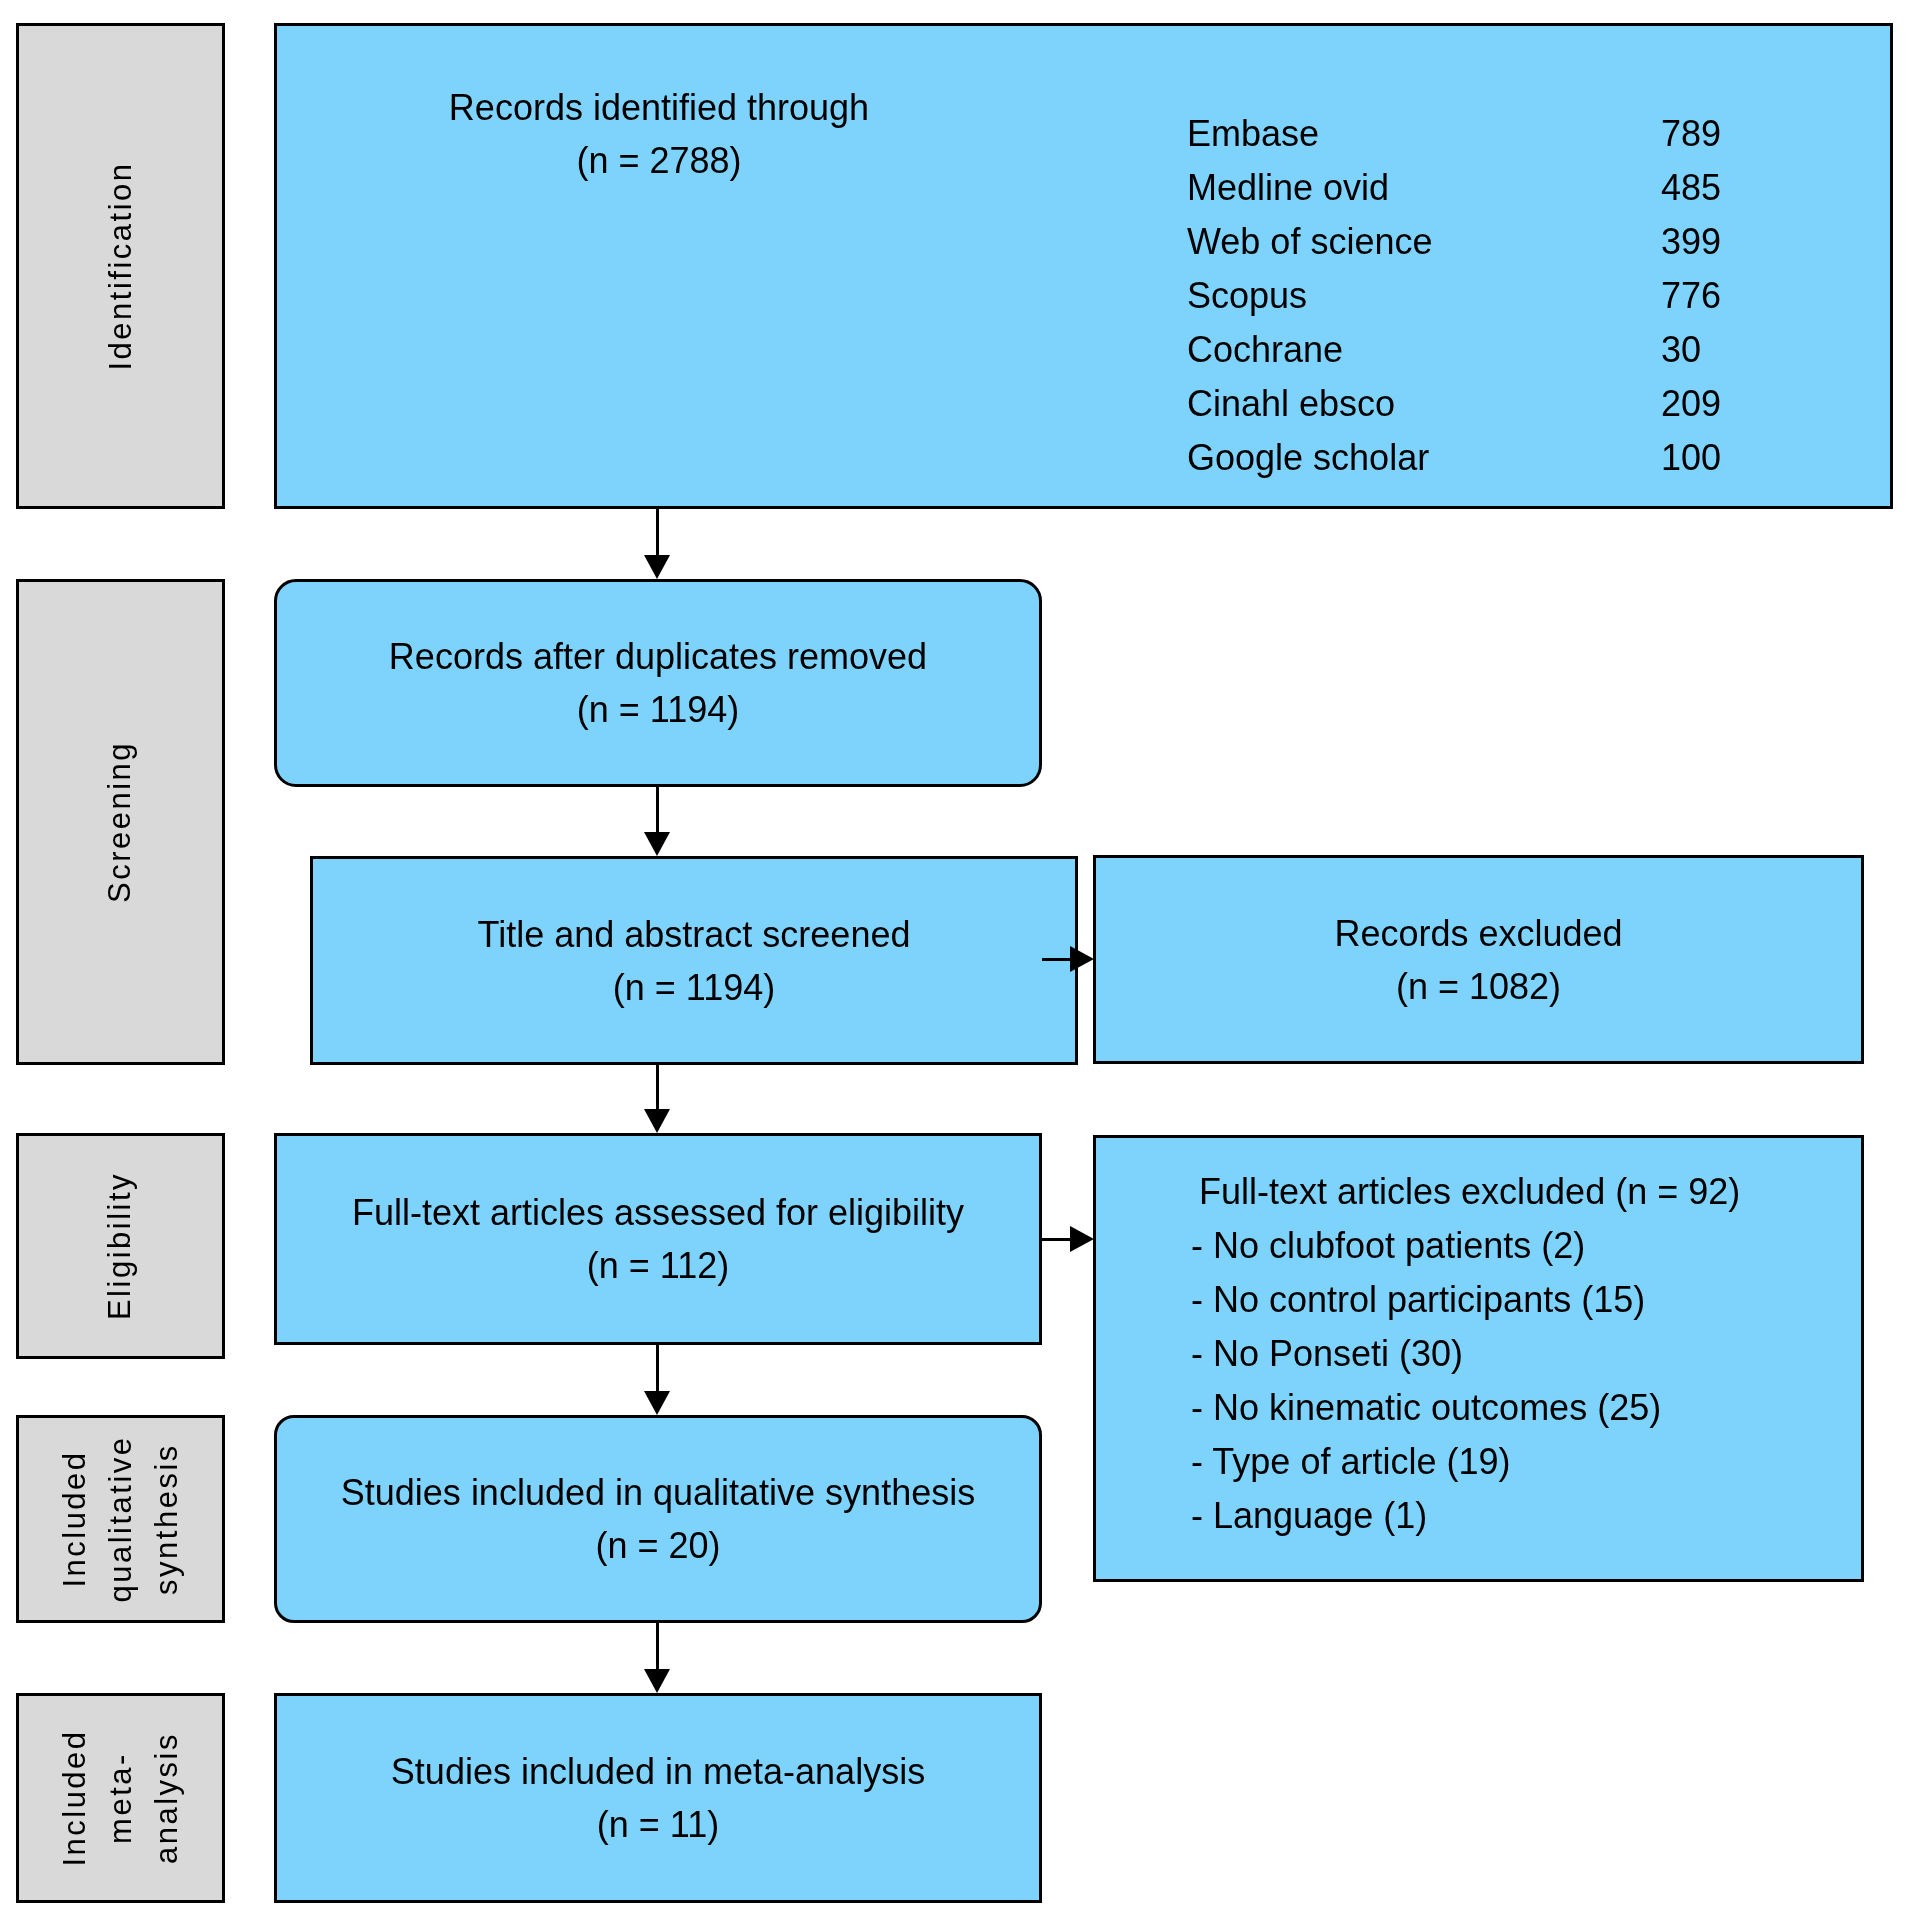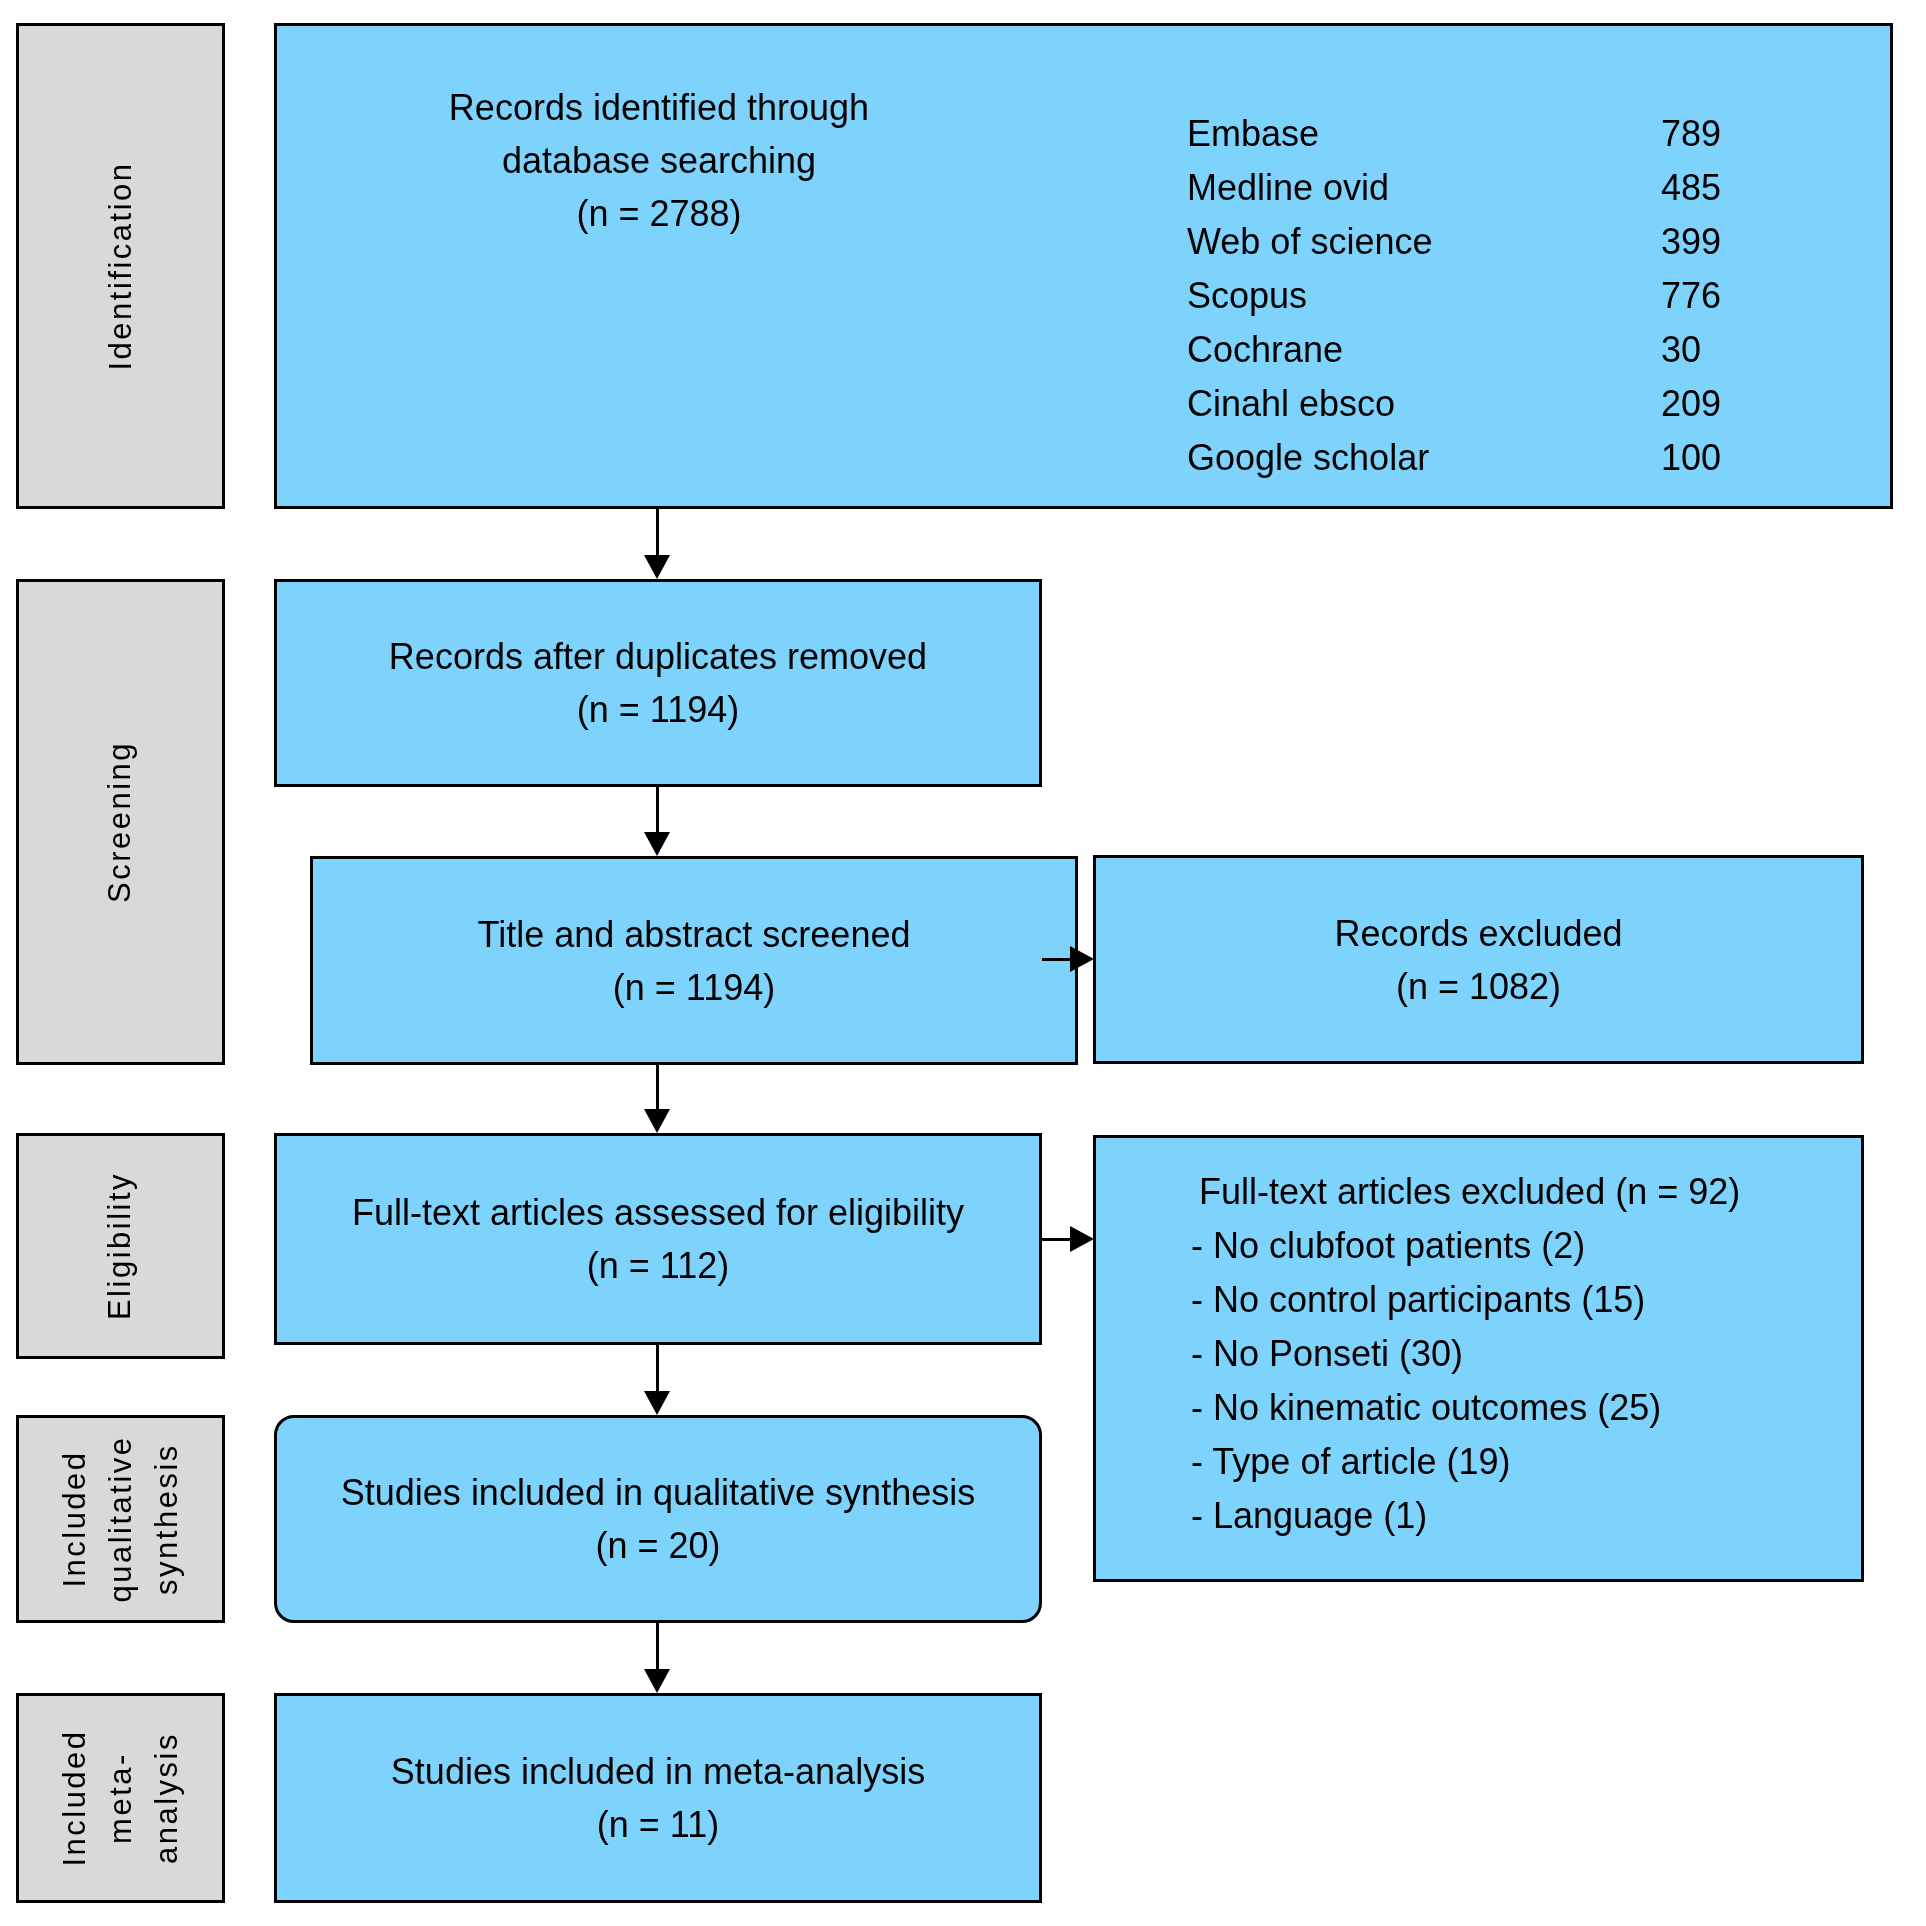--- a/index.html
+++ b/index.html
@@ -70,21 +70,20 @@
   <div class="stage" style="top:1415px; height:208px;">
     <div class="stage-label" style="width:205px;">Included qualitative synthesis</div>
   </div>
   <div class="stage" style="top:1693px; height:210px;">
     <div class="stage-label" style="width:207px;">Included meta-analysis</div>
   </div>
 
   <div class="fbox" style="left:274px; top:23px; width:1619px; height:486px;">
     <div class="box1-text">
       <div>Records identified through</div>
-      <div>database searching</div>
       <div>(n = 2788)</div>
     </div>
     <div class="db-list">
       <div class="db-row">
         <span class="db-name">Embase</span><span class="db-count">789</span>
       </div>
       <div class="db-row">
         <span class="db-name">Medline ovid</span><span class="db-count">485</span>
       </div>
       <div class="db-row">
@@ -98,21 +97,21 @@
       </div>
       <div class="db-row">
         <span class="db-name">Cinahl ebsco</span><span class="db-count">209</span>
       </div>
       <div class="db-row">
         <span class="db-name">Google scholar</span><span class="db-count">100</span>
       </div>
     </div>
   </div>
 
-  <div class="fbox center-lines" style="left:274px; top:579px; width:768px; height:208px;">
+  <div class="fbox center-lines" style="left:274px; top:579px; width:768px; height:208px;border-radius:22px;">
     <div>Records after duplicates removed</div>
     <div>(n = 1194)</div>
   </div>
 
   <div class="fbox center-lines" style="left:274px; top:856px; width:768px; height:209px;margin-left:36px;">
     <div>Title and abstract screened</div>
     <div>(n = 1194)</div>
   </div>
 
   <div class="fbox center-lines" style="left:1093px; top:855px; width:771px; height:209px;">

